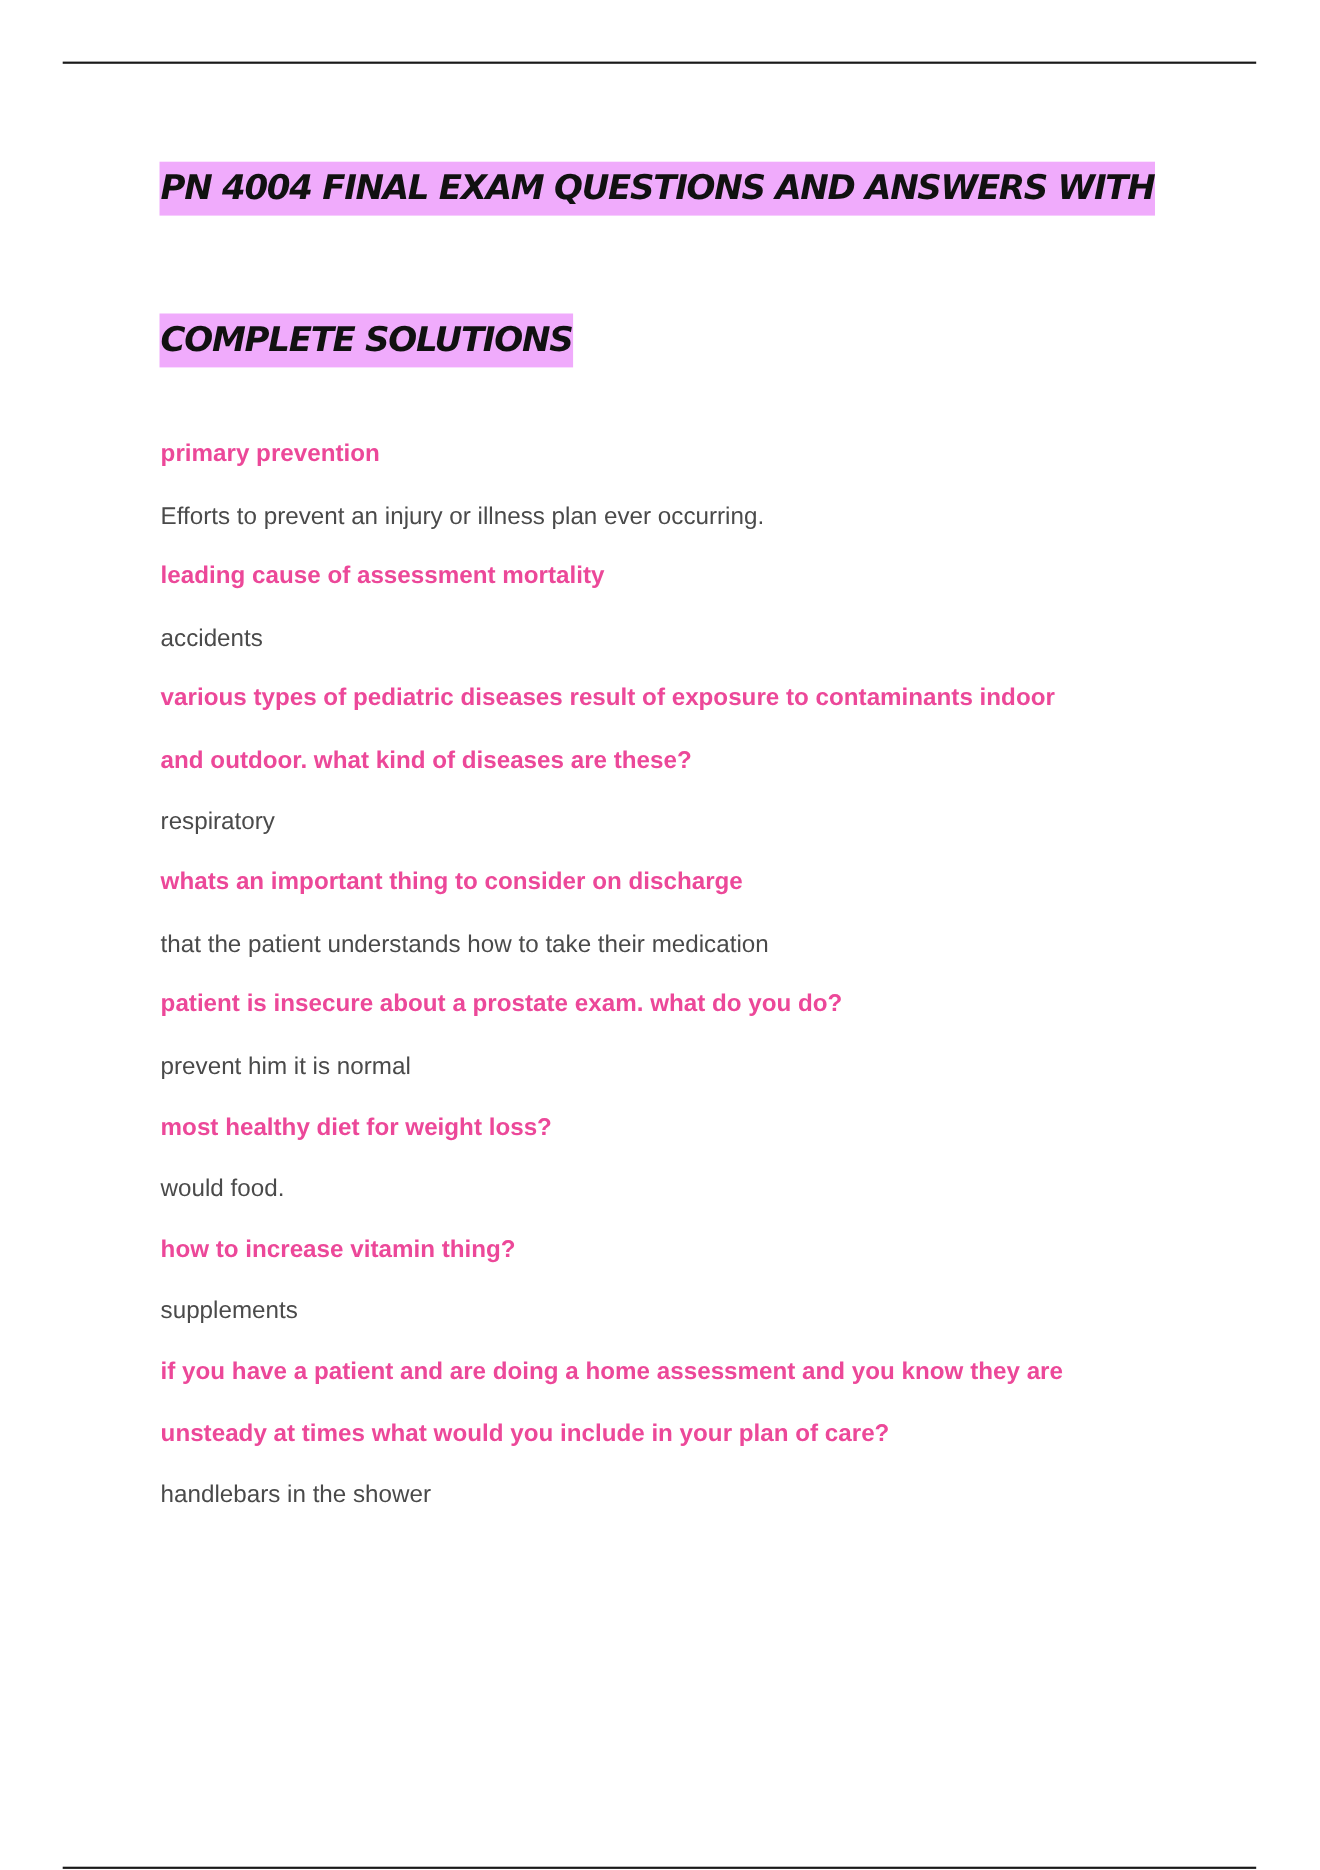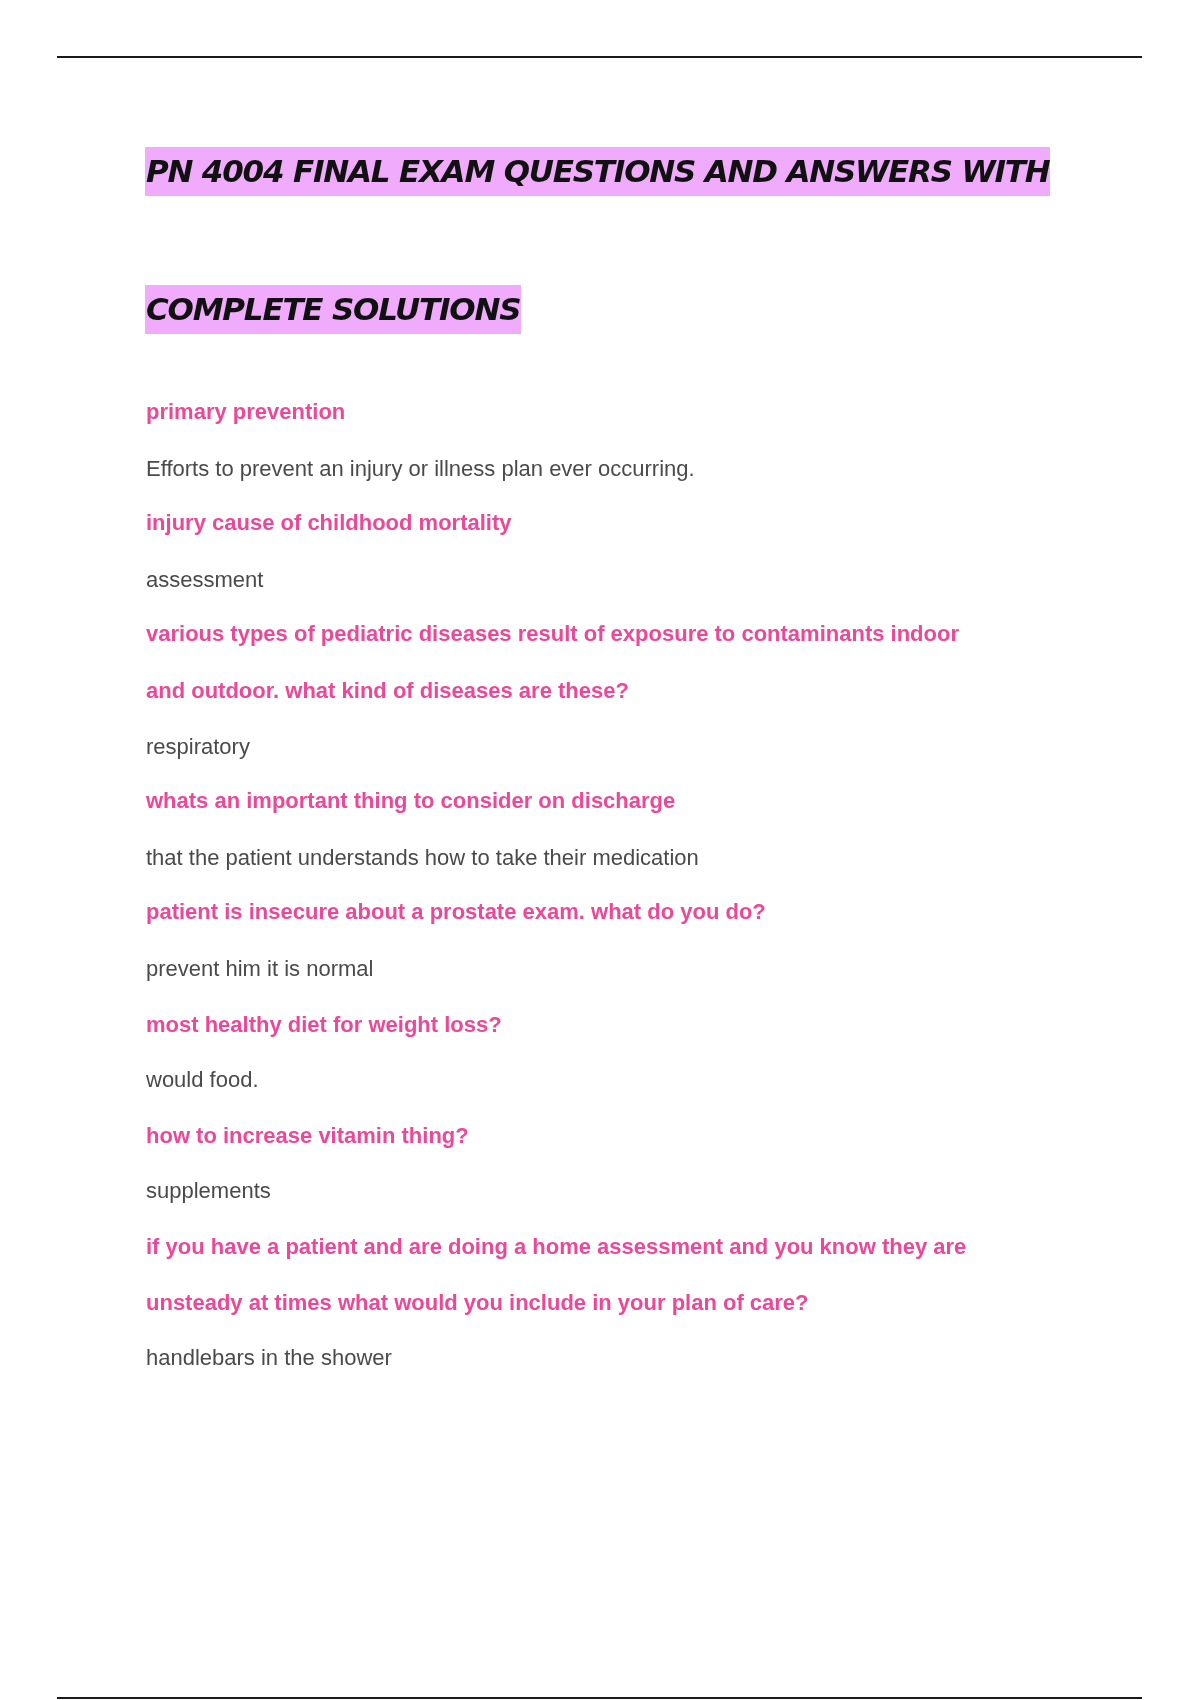--- a/index.html
+++ b/index.html
@@ -66,22 +66,22 @@
 <body>
 
 <div class="rule-top"></div>
 
 <div class="title-line title-1">PN 4004 FINAL EXAM QUESTIONS AND ANSWERS WITH</div>
 <div class="title-line title-2">COMPLETE SOLUTIONS</div>
 
 <div class="qa q" style="top:399px">primary prevention</div>
 <div class="qa a" style="top:456px">Efforts to prevent an injury or illness plan ever occurring.</div>
 
-<div class="qa q" style="top:510px">injury cause of childhood mortality</div>
-<div class="qa a" style="top:567px">assessment</div>
+<div class="qa q" style="top:510px">leading cause of assessment mortality</div>
+<div class="qa a" style="top:567px">accidents</div>
 
 <div class="qa q" style="top:621px">various types of pediatric diseases result of exposure to contaminants indoor</div>
 <div class="qa q" style="top:678px">and outdoor. what kind of diseases are these?</div>
 <div class="qa a" style="top:734px">respiratory</div>
 
 <div class="qa q" style="top:788px">whats an important thing to consider on discharge</div>
 <div class="qa a" style="top:845px">that the patient understands how to take their medication</div>
 
 <div class="qa q" style="top:899px">patient is insecure about a prostate exam. what do you do?</div>
 <div class="qa a" style="top:956px">prevent him it is normal</div>

